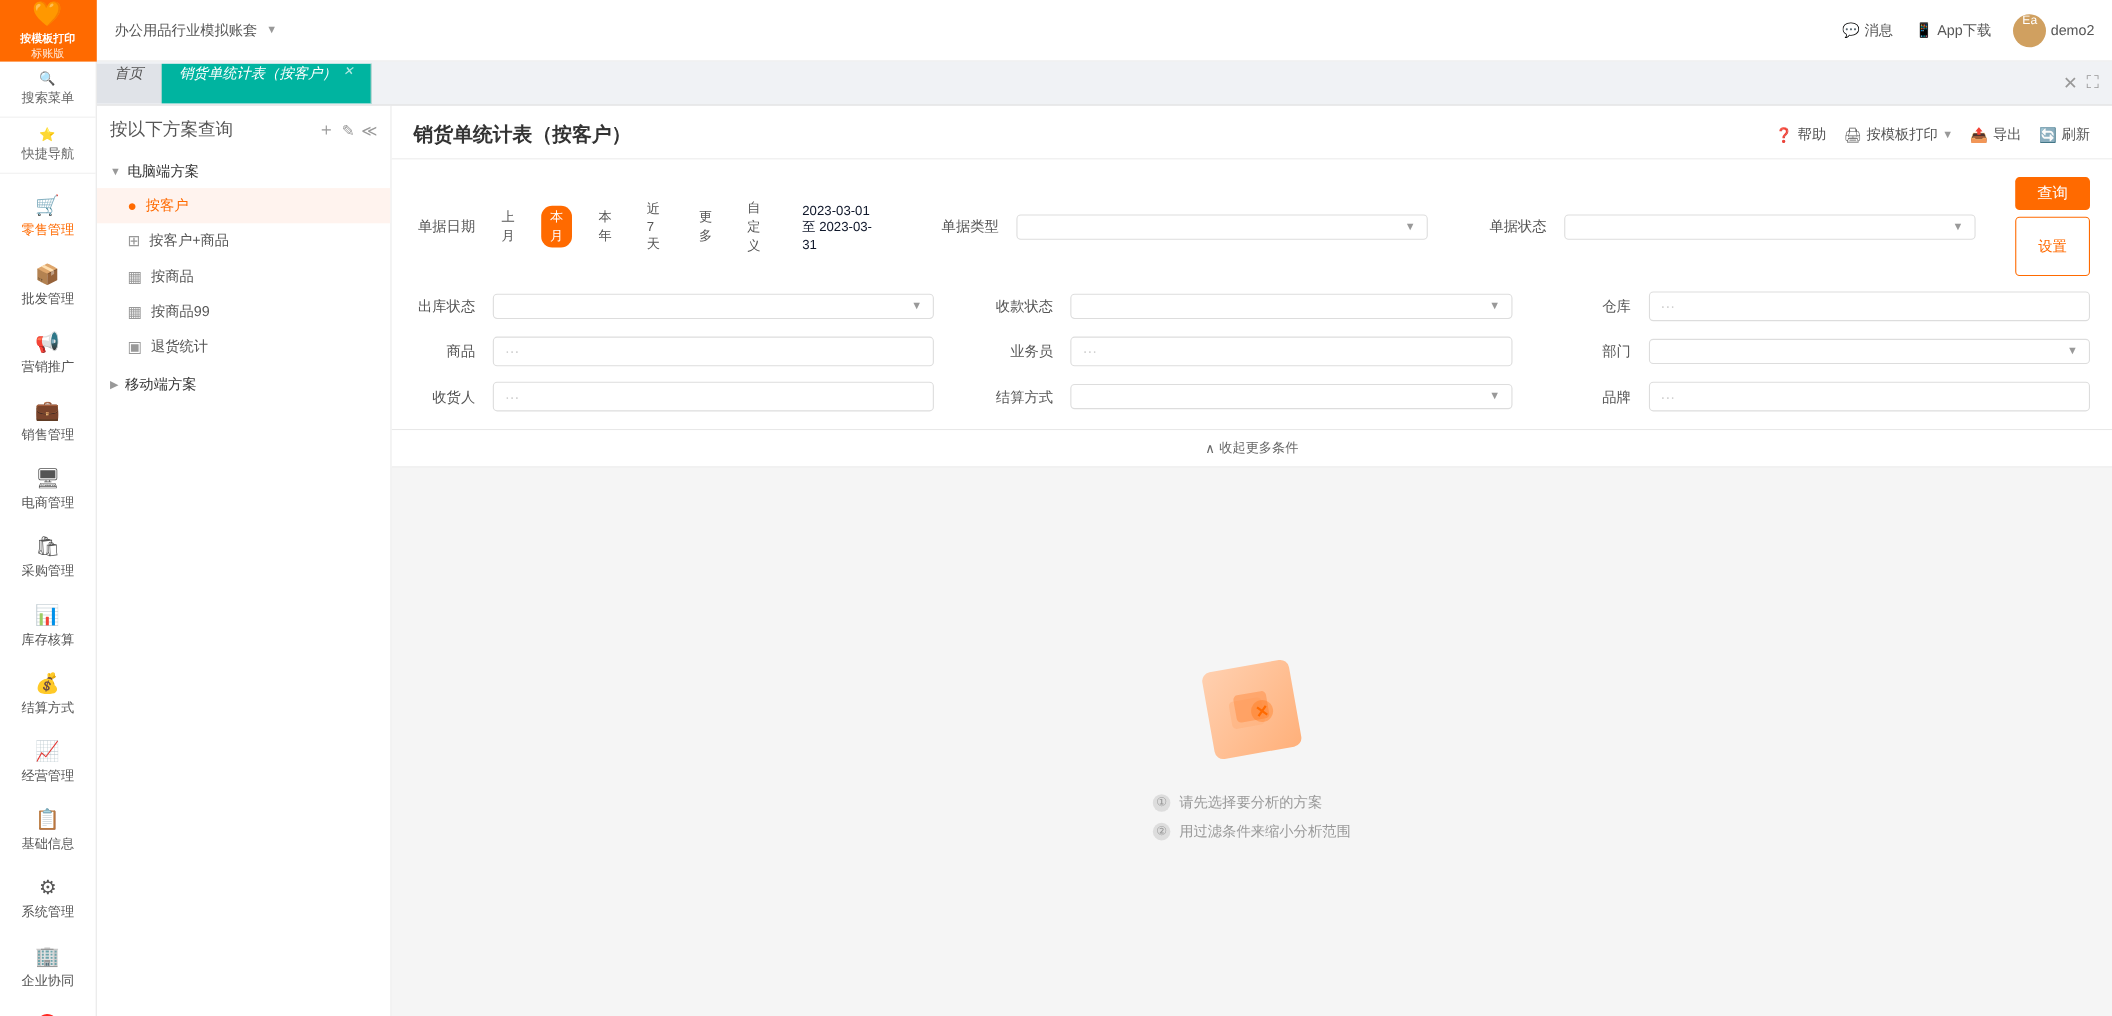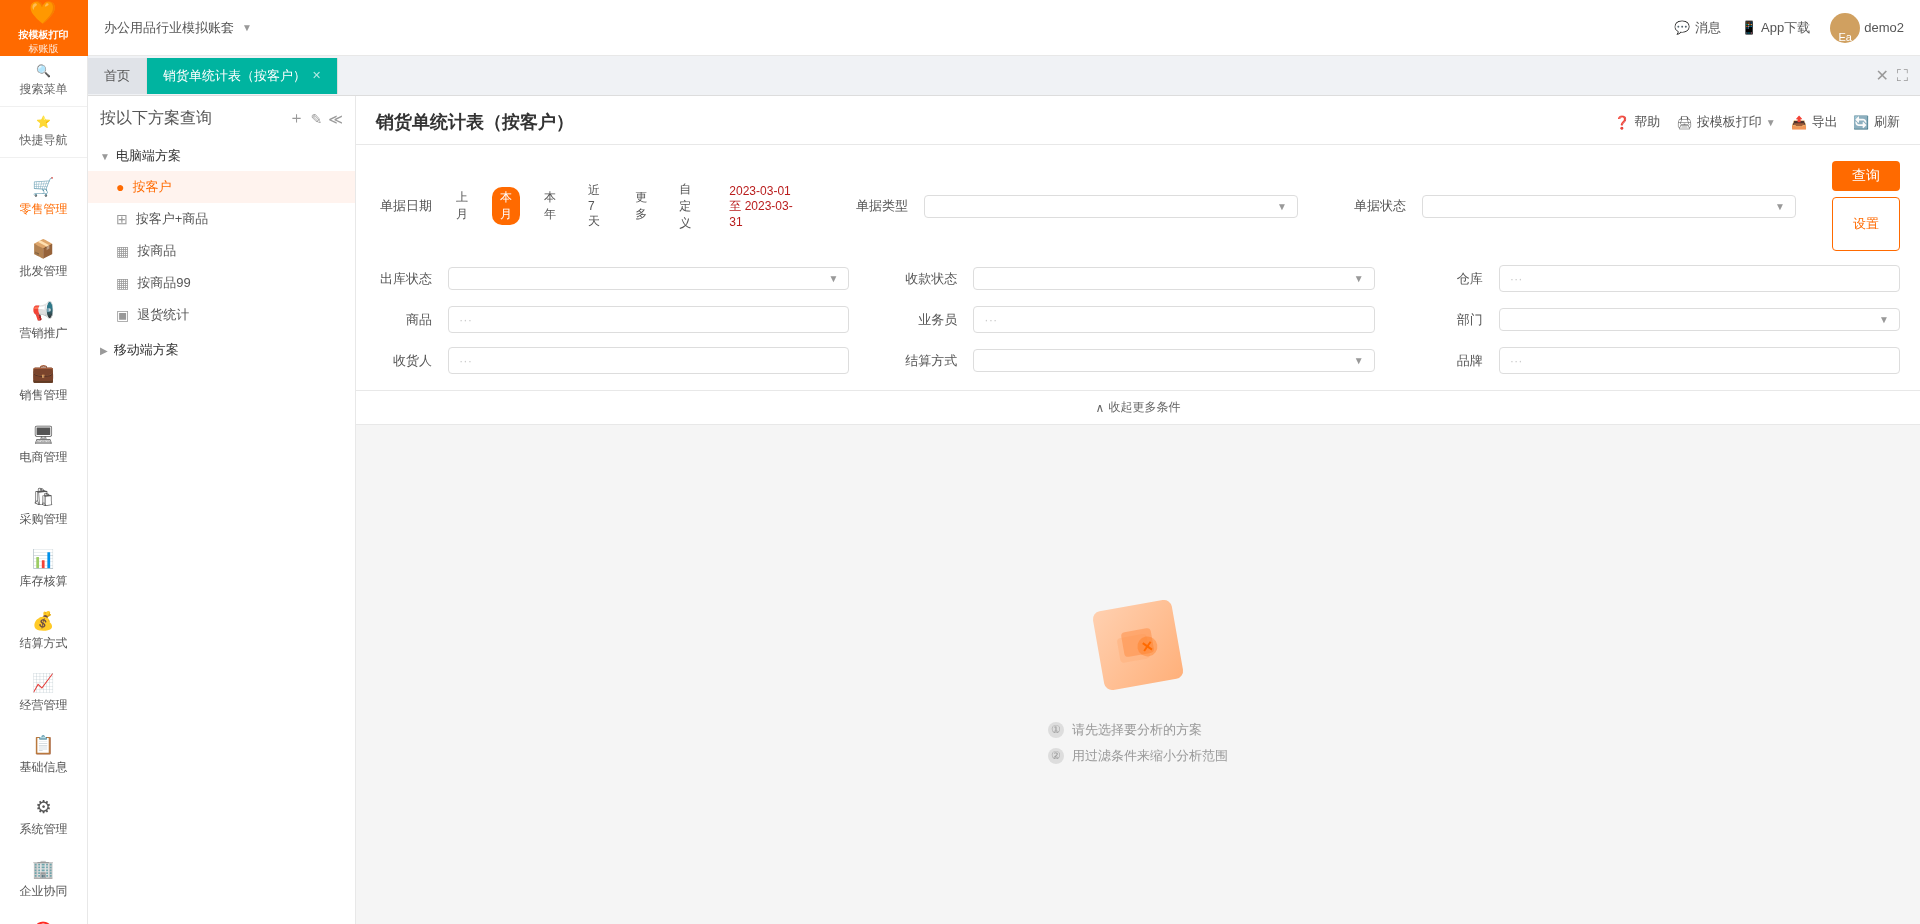--- a/index.html
+++ b/index.html
@@ -18,25 +18,25 @@
 
     
     .main { flex: 1; display: flex; flex-direction: column; overflow: hidden; }
 
     
     .topbar { height: 56px; background: #fff; border-bottom: 1px solid #e8e8e8; display: flex; align-items: center; justify-content: space-between; padding: 16px 16px; }
     .topbar-left { display: flex; align-items: center; gap: 8px; color: #555; font-size: 13px; }
     .topbar-dropdown { color: #999; font-size: 10px; cursor: pointer; }
     .topbar-right { display: flex; align-items: center; gap: 20px; color: #555; font-size: 13px; }
     .topbar-right-item { display: flex; align-items: center; gap: 4px; cursor: pointer; }
-    .user-avatar { width: 30px; height: 30px; border-radius: 50%; background: #d0a060; display: flex; align-items: flex-end; justify-content: center; color: #fff; font-size: 11px; }
+    .user-avatar { width: 30px; height: 30px; border-radius: 50%; background: #d0a060; display: flex; align-items: flex-start; justify-content: center; color: #fff; font-size: 11px; }
 
     
     .tabbar { height: 40px; background: #f0f2f5; display: flex; align-items: center; padding: 0 0; border-bottom: 1px solid #ddd; }
-    .tab { height: 36px; padding: 0 16px; display: flex; align-items: center; gap: 6px; cursor: pointer; font-size: 13px; color: #555; background: #e0e3e8; border-right: 1px solid #ddd; }
+    .tab { height: 36px; padding: 0 16px; display: flex; align-items: flex-start; gap: 6px; cursor: pointer; font-size: 13px; color: #555; background: #e0e3e8; border-right: 1px solid #ddd; font-style: italic; }
     .tab.active { background: #00b4a0; color: #fff; }
     .tab .close-btn { font-size: 11px; opacity: 0.7; }
 
     
     .content { flex: 1; display: flex; overflow: hidden; }
 
     
     .left-panel { width: 268px; background: #fff; border-right: 1px solid #e8e8e8; padding: 12px 0; overflow-y: auto; }
     .left-panel-header { display: flex; align-items: center; justify-content: space-between; padding: 0 12px 8px 12px; }
     .left-panel-title { color: #555; font-size: 16px; }
@@ -61,21 +61,21 @@
 
     
     .filter-area { background: #fff; padding: 16px 20px; border-bottom: 1px solid #e8e8e8; }
     .filter-row { display: flex; align-items: center; gap: 16px; margin-bottom: 14px; }
     .filter-row:last-of-type { margin-bottom: 0; }
     .filter-label { color: #555; font-size: 13px; min-width: 56px; text-align: right; flex-shrink: 0; }
     .filter-control { flex: 1; display: flex; align-items: center; }
     .date-pills { display: flex; align-items: center; gap: 16px; }
     .date-pill { padding: 2px 8px; border-radius: 10px; font-size: 12px; cursor: pointer; color: #555; }
     .date-pill.active { background: #ff6a00; color: #fff; }
-    .date-range { font-size: 12px; color: #b91c1c; margin-left: 8px; }
+    .date-range { font-size: 12px; color: #0f172a; margin-left: 8px; }
     .select-control { flex: 1; border: 1px solid #ddd; border-radius: 4px; padding: 5px 10px; display: flex; align-items: center; justify-content: space-between; cursor: pointer; background: #fff; font-size: 13px; color: #ccc; }
     .select-arrow { font-size: 10px; color: #999; }
     .select-dots { color: #ccc; }
     .filter-separator { width: 20px; }
     .query-buttons { display: flex; flex-direction: column; gap: 6px; margin-left: 20px; }
     .btn-query { background: #ff6a00; color: #fff; border: none; border-radius: 4px; padding: 6px 20px; font-size: 14px; cursor: pointer; font-family: inherit; }
     .btn-settings { background: #fff; color: #ff6a00; border: 1px solid #ff6a00; border-radius: 4px; padding: 17px 16px; font-size: 13px; cursor: pointer; font-family: inherit; }
 
     
     .collapse-bar { display: flex; align-items: center; justify-content: center; padding: 8px; background: #fff; border-bottom: 1px solid #e8e8e8; cursor: pointer; color: #666; font-size: 12px; gap: 4px; }

